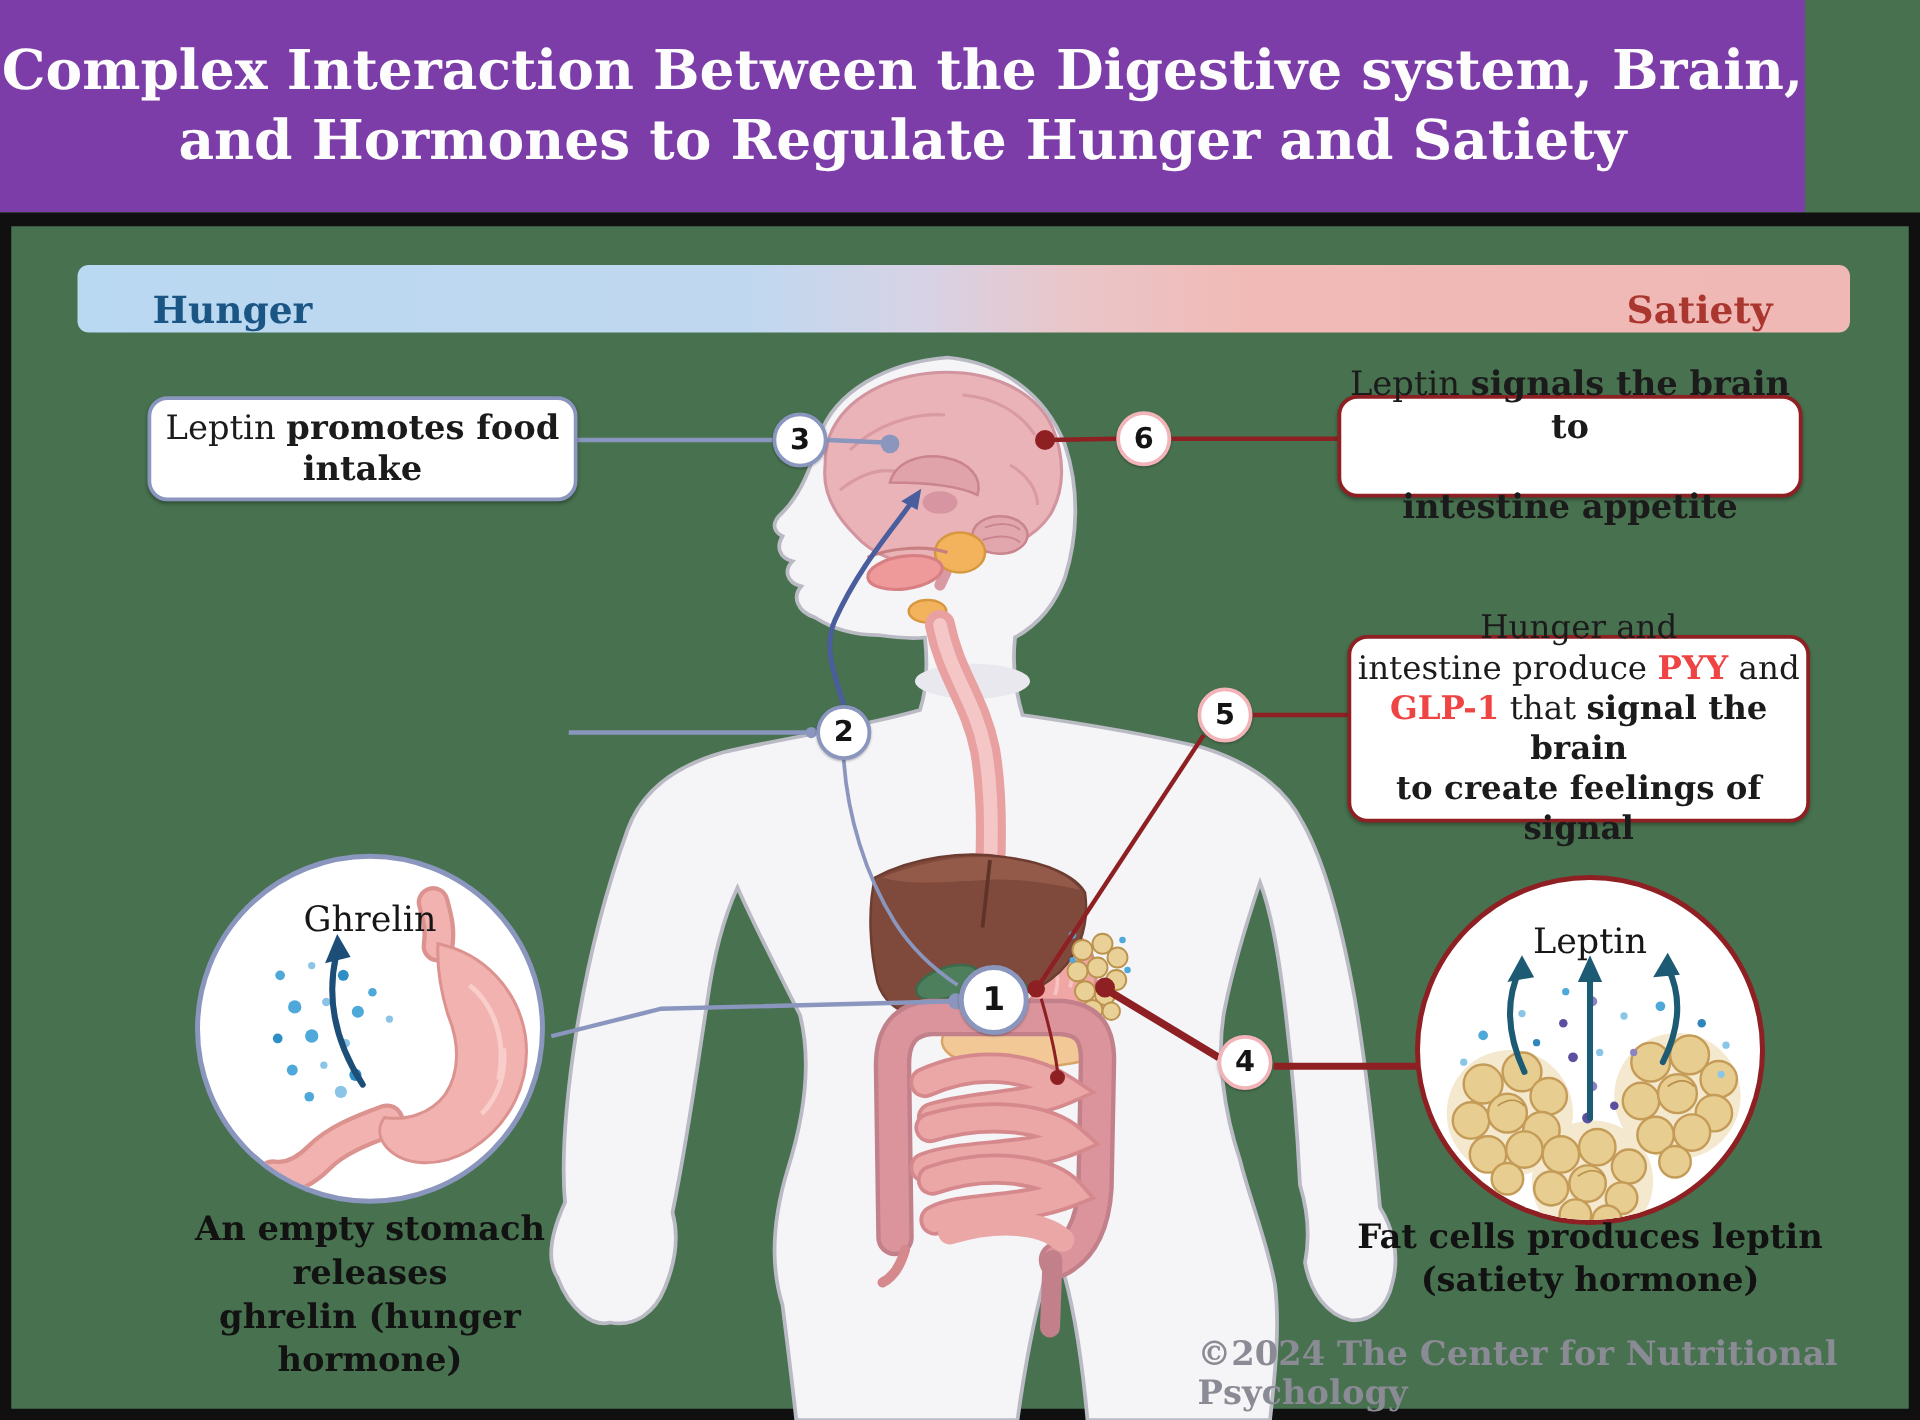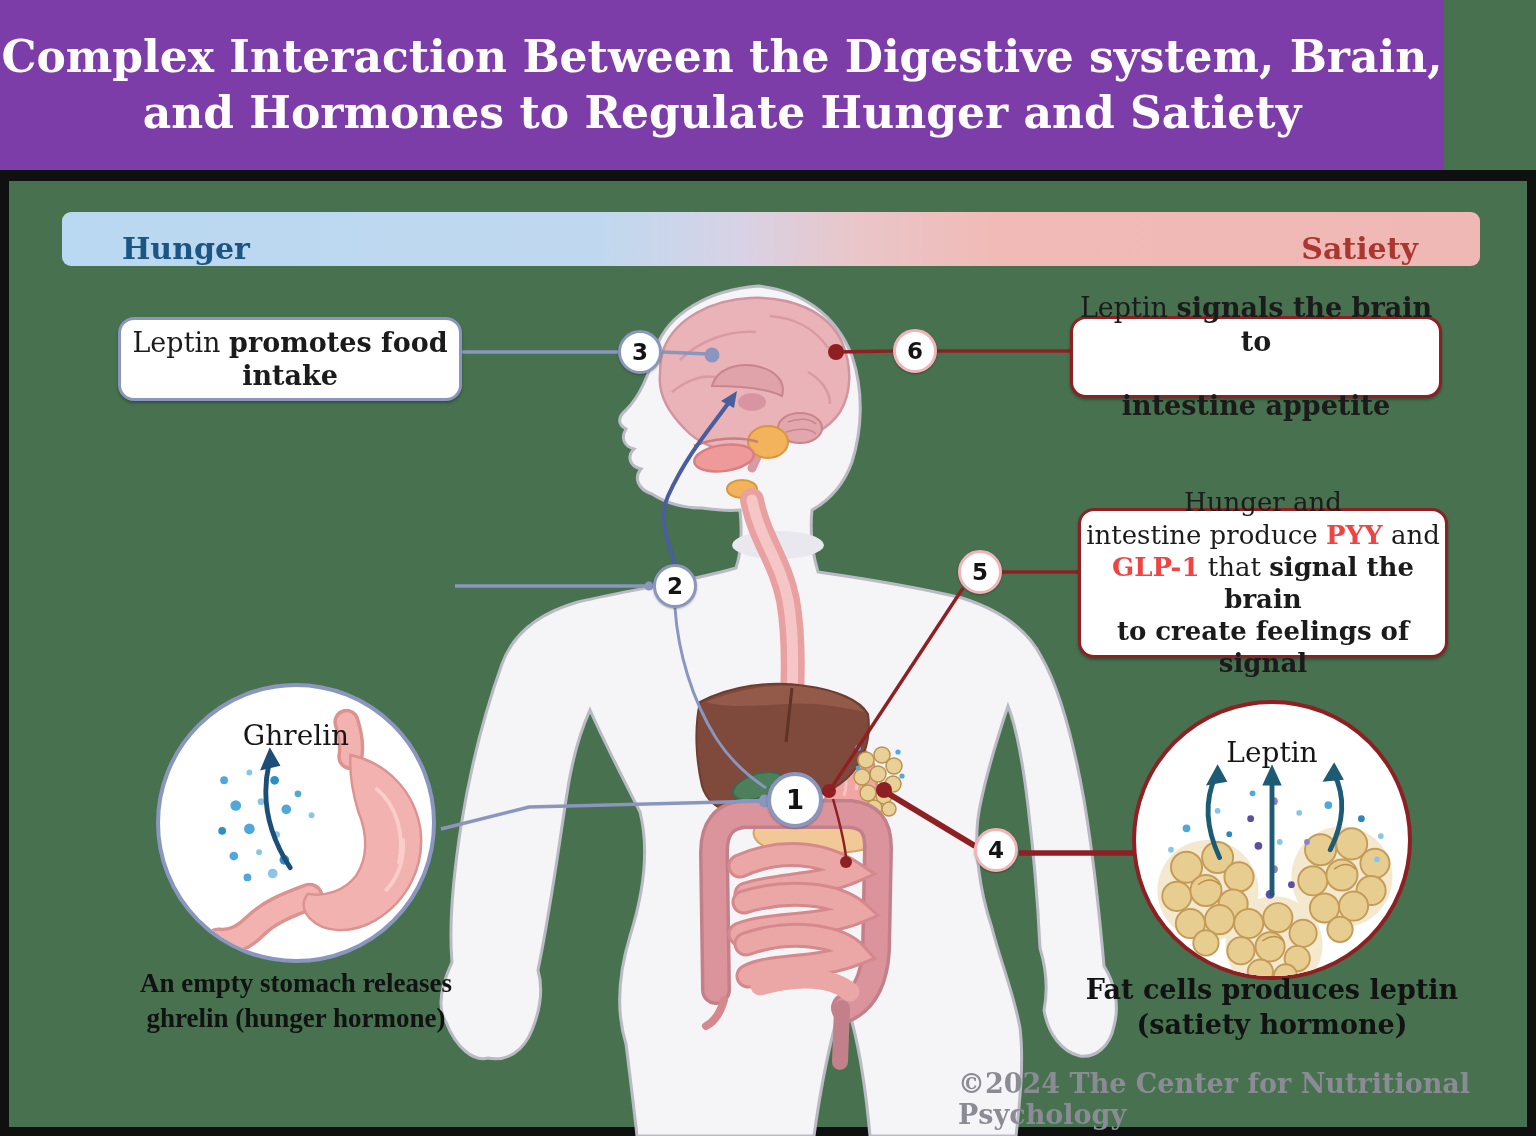--- a/index.html
+++ b/index.html
@@ -340,21 +340,21 @@
   <div class="marker pink" style="left:974px;top:828px;">
       <span>4</span>
     </div>
   <div class="marker pink" style="left:958px;top:550px;">
       <span>5</span>
     </div>
   <div class="marker pink" style="left:893px;top:329px;">
       <span>6</span>
     </div>
 
-  <div class="caption" style="left:106px;top:966px;font-family:Liberation Serif, serif;">
+  <div class="caption" style="left:106px;top:966px;">
     <div class="b">An empty stomach releases</div>
     <div><span class="b">ghrelin</span><span class="semi"> (hunger hormone)</span></div>
   </div>
   <div class="caption" style="left:1082px;top:972px;">
     <div><span class="b">Fat cells produces </span><span class="b">leptin</span></div>
     <div class="semi">(satiety hormone)</div>
   </div>
 
   <div id="copyright">©2024 The Center for Nutritional Psychology</div>
 </div>

